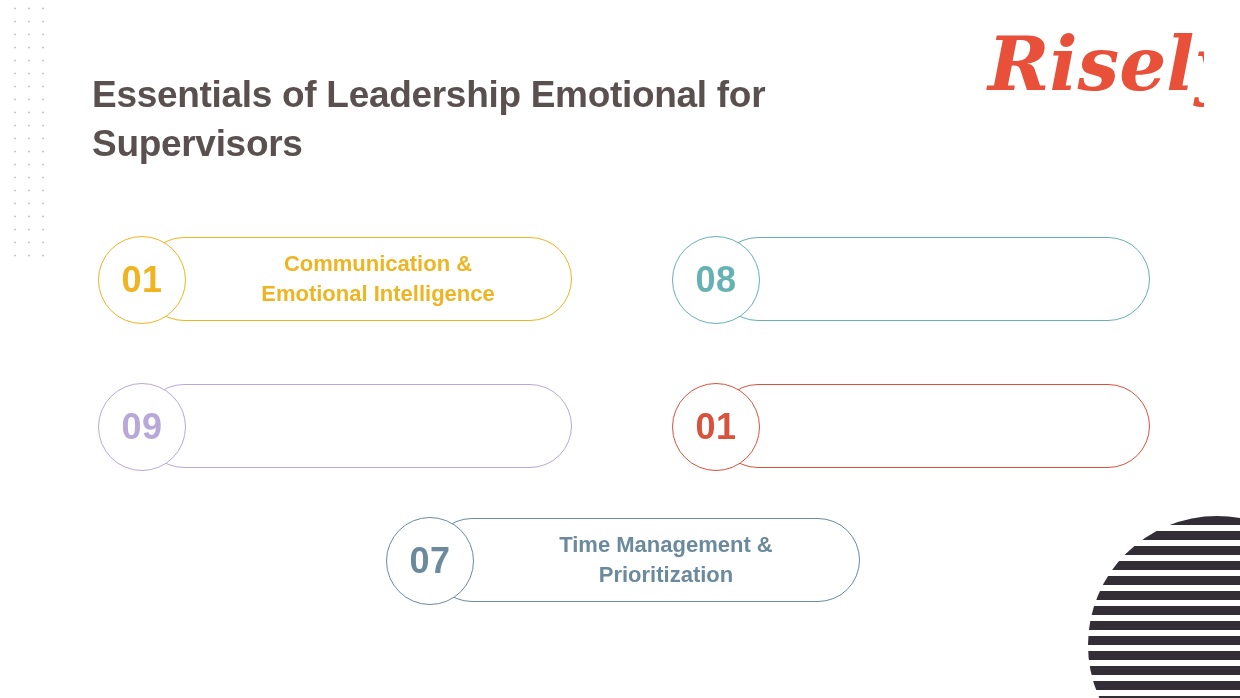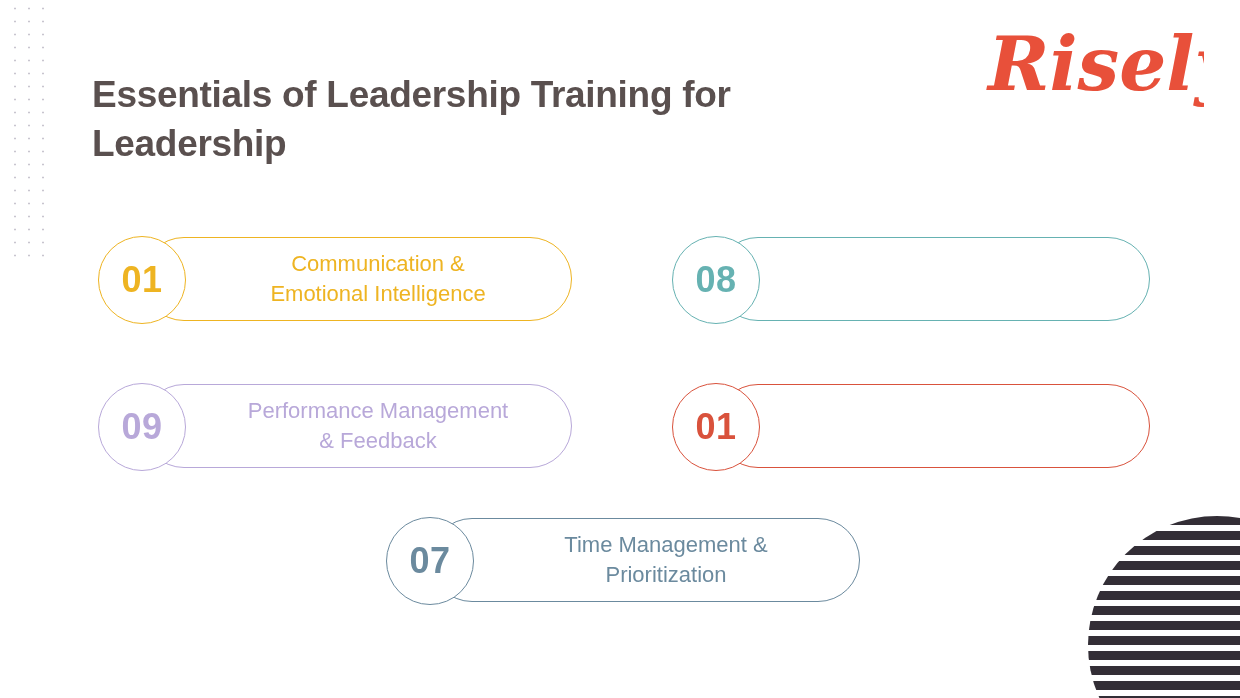--- a/index.html
+++ b/index.html
@@ -121,21 +121,21 @@
     position: absolute;
     left: 100px;
     top: 1px;
     right: 14px;
     height: 84px;
     display: flex;
     align-items: center;
     justify-content: center;
     text-align: center;
     font-size: 22px;
-    font-weight: 400;
+    font-weight: 700;
     line-height: 1.36;
     color: var(--accent);
     white-space: pre-line;
     z-index: 1;
   }
 
   
   #card-1 { left: 98px;  top: 236px; width: 474px; }
   #card-2 { left: 672px; top: 236px; width: 478px; }
   #card-3 { left: 98px;  top: 383px; width: 474px; }
@@ -150,42 +150,40 @@
   <div class="dot-grid"></div>
 
   <div class="striped-circle"></div>
 
   <div class="logo">
     <svg viewBox="0 0 220 86" xmlns="http://www.w3.org/2000/svg">
       <text x="4" y="64">Risely</text>
     </svg>
   </div>
 
-  <div class="title">Essentials of Leadership Training for Leadership</div>
+  <div class="title">Essentials of Leadership Emotional for Supervisors</div>
 
   <div class="card" id="card-1" style="--accent:#eeb422">
     <div class="pill"></div>
     <div class="card-label">Communication &amp;
 Emotional Intelligence</div>
     <div class="num-circle">
       <span class="num-text">01</span>
     </div>
   </div>
 
   <div class="card" id="card-2" style="--accent:#66b2b2">
     <div class="pill"></div>
     <div class="num-circle">
       <span class="num-text">08</span>
     </div>
   </div>
 
   <div class="card" id="card-3" style="--accent:#b8a8d9">
     <div class="pill"></div>
-    <div class="card-label">Performance Management
-&amp; Feedback</div>
     <div class="num-circle">
       <span class="num-text">09</span>
     </div>
   </div>
 
   <div class="card" id="card-4" style="--accent:#d9523c">
     <div class="pill"></div>
     <div class="num-circle">
       <span class="num-text">01</span>
     </div>

